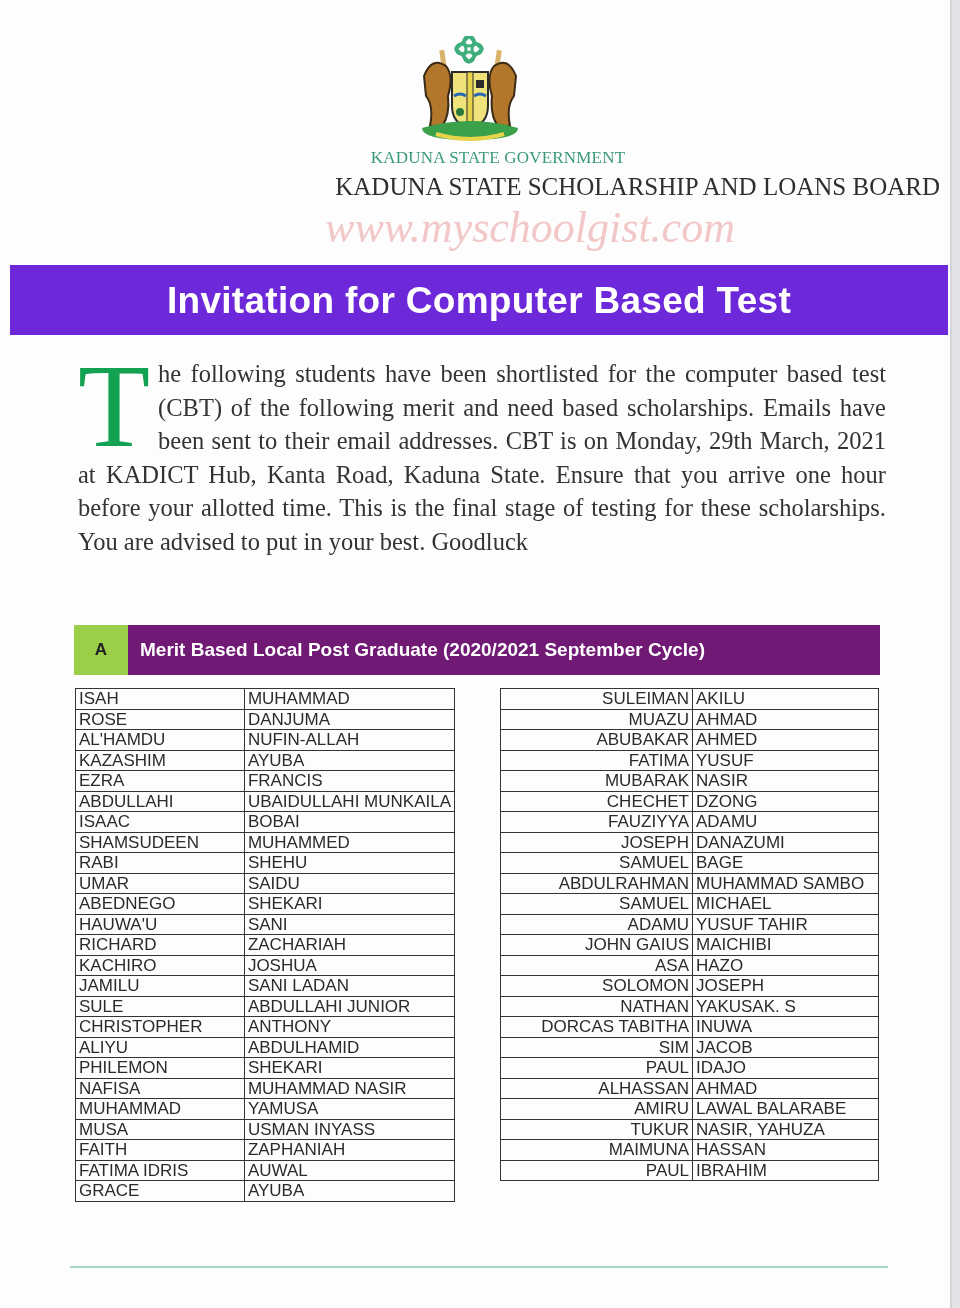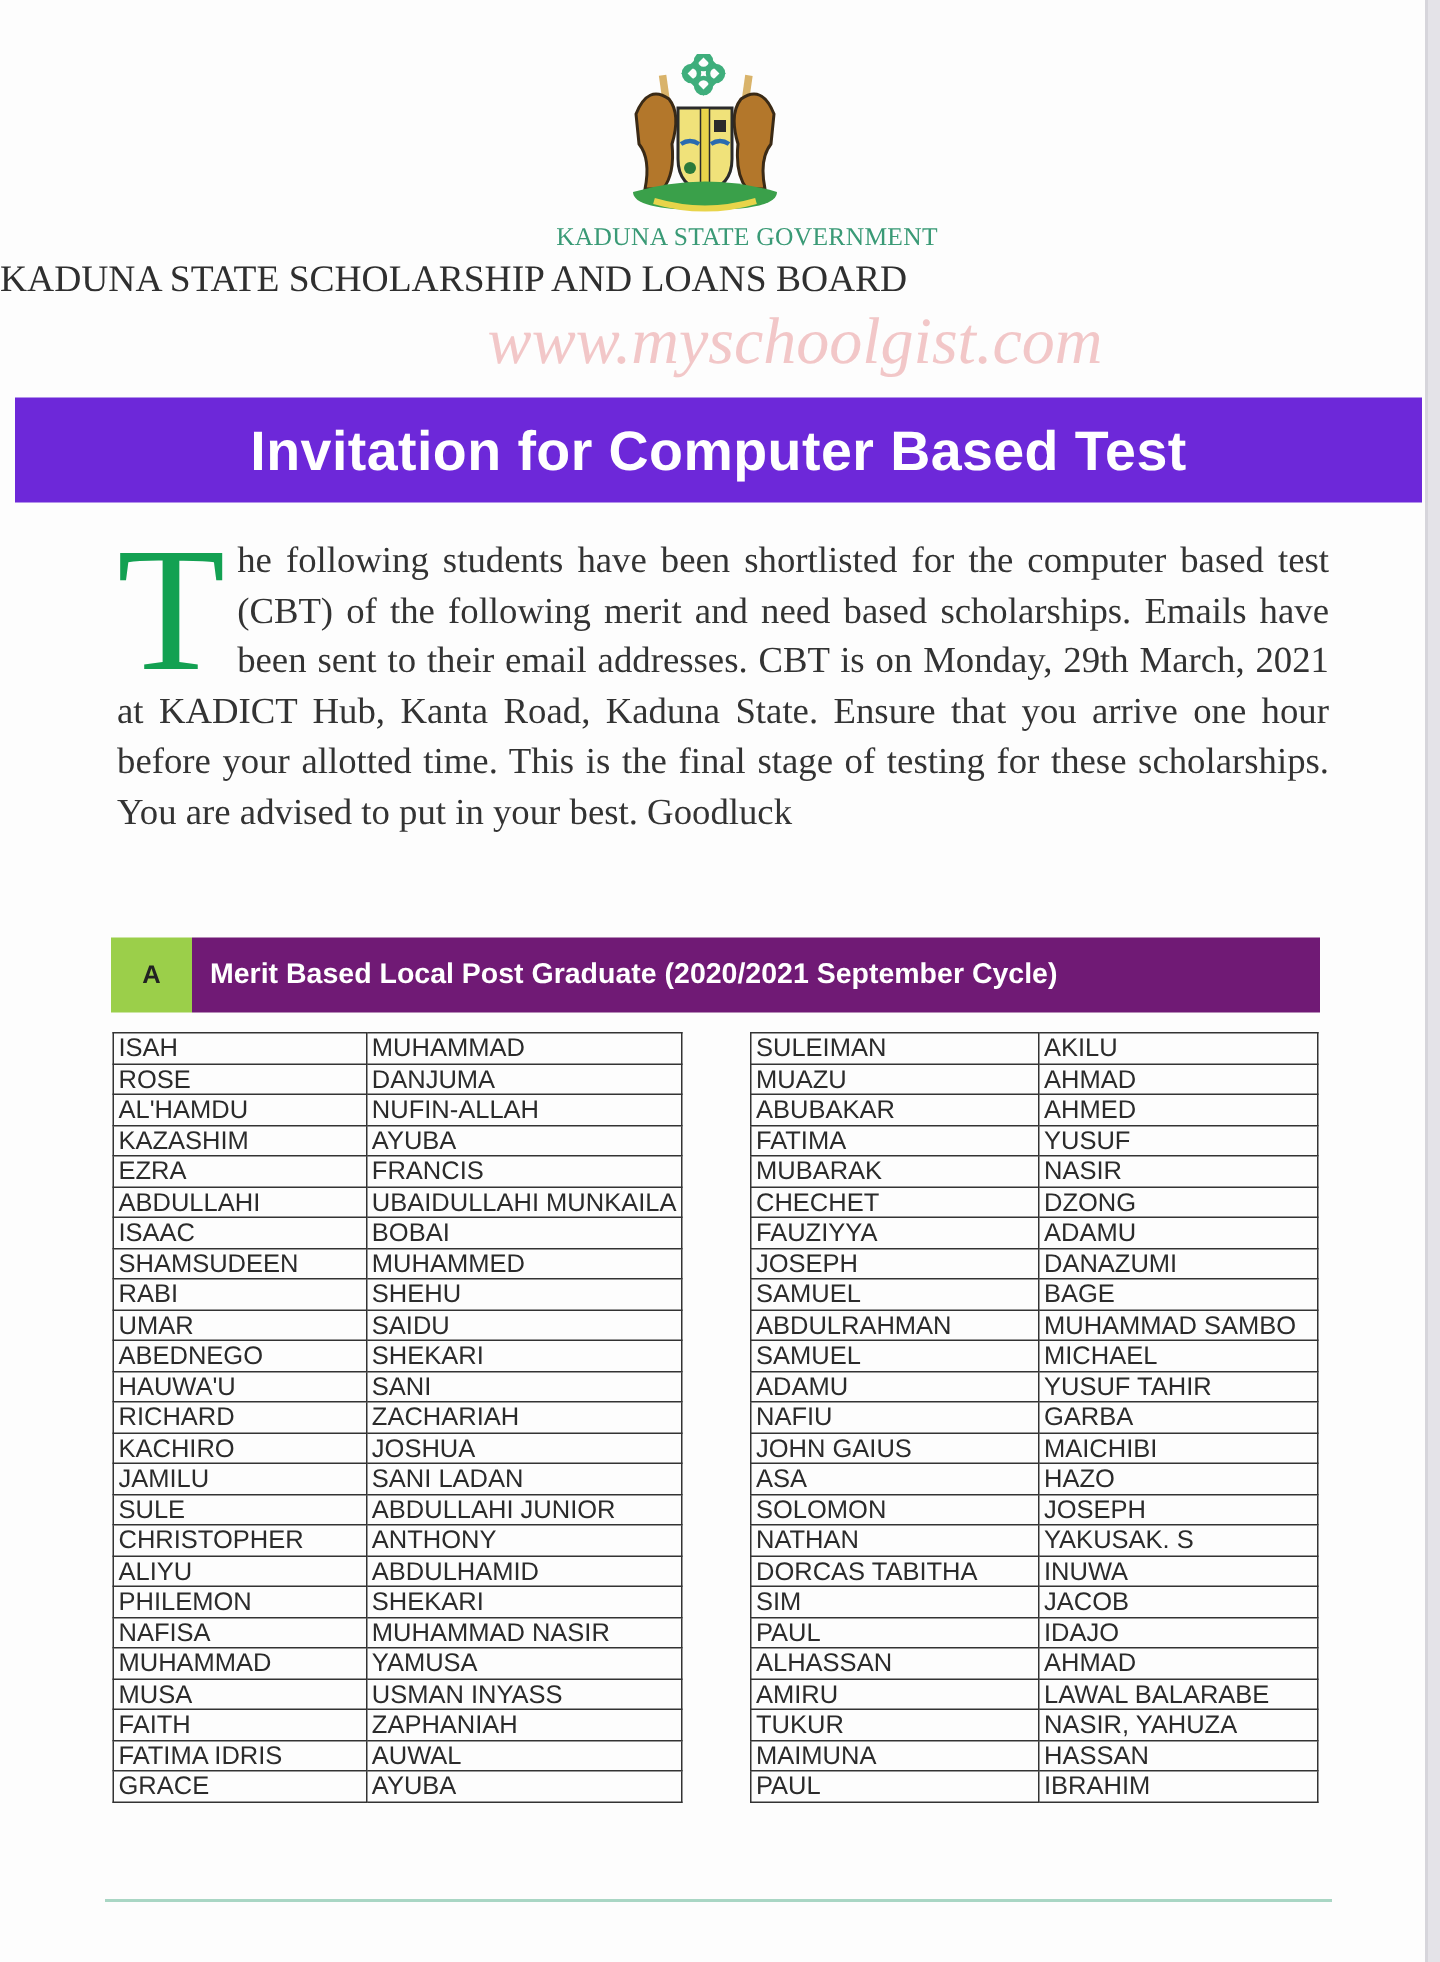--- a/index.html
+++ b/index.html
@@ -16,21 +16,21 @@
   }
   .crest {
     position: absolute; left: 414px; top: 36px; width: 112px; height: 108px;
   }
   .gov {
     position: absolute; left: 0; width: 940px; top: 148px;
     text-align: center; color: #3a9a76; font-size: 17px; letter-spacing: 0.2px; margin-left: 28px;
   }
   .board {
     position: absolute; left: 0; width: 940px; top: 173px;
-    text-align: left; color: #2f2f2f; font-size: 25px;
+    text-align: right; color: #2f2f2f; font-size: 25px;
   }
   .watermark {
     position: absolute; left: 0; width: 1060px; top: 202px;
     text-align: center; color: #f2c7c8; font-size: 44px; font-style: italic;
   }
   .banner {
     position: absolute; left: 10px; top: 265px; width: 938px; height: 70px;
     background: #6d28d9; color: #fff;
     font-family: "Liberation Sans", sans-serif; font-weight: bold;
     font-size: 37px; text-align: center; line-height: 72px; letter-spacing: 0.3px;
@@ -60,21 +60,21 @@
     position: absolute; top: 688px; border-collapse: collapse;
     font-family: "Liberation Sans", sans-serif; font-size: 17px; color: #2b2b2b;
   }
   table.names td {
     border: 1.6px solid #333; height: 19.5px; padding: 0 3px; line-height: 19px;
     white-space: nowrap;
   }
   #tableLeft { left: 75px; width: 380px; }
   #tableLeft td:first-child { width: 186px; }
   #tableRight { left: 500px; width: 379px; }
-  #tableRight td:first-child { width: 185px; }
+  #tableRight td:first-child { width: 185px; text-align: right; }
   .footer-line {
     position: absolute; left: 70px; top: 1266px; width: 818px; height: 2px;
     background: #a9d6c4;
   }
 </style>
 </head>
 <body>
 
 <div class="page">
 
@@ -268,24 +268,20 @@
         </tr>
         <tr>
           <td>SAMUEL</td>
           <td>MICHAEL</td>
         </tr>
         <tr>
           <td>ADAMU</td>
           <td>YUSUF TAHIR</td>
         </tr>
         <tr>
-          <td>NAFIU</td>
-          <td>GARBA</td>
-        </tr>
-        <tr>
           <td>JOHN GAIUS</td>
           <td>MAICHIBI</td>
         </tr>
         <tr>
           <td>ASA</td>
           <td>HAZO</td>
         </tr>
         <tr>
           <td>SOLOMON</td>
           <td>JOSEPH</td>

